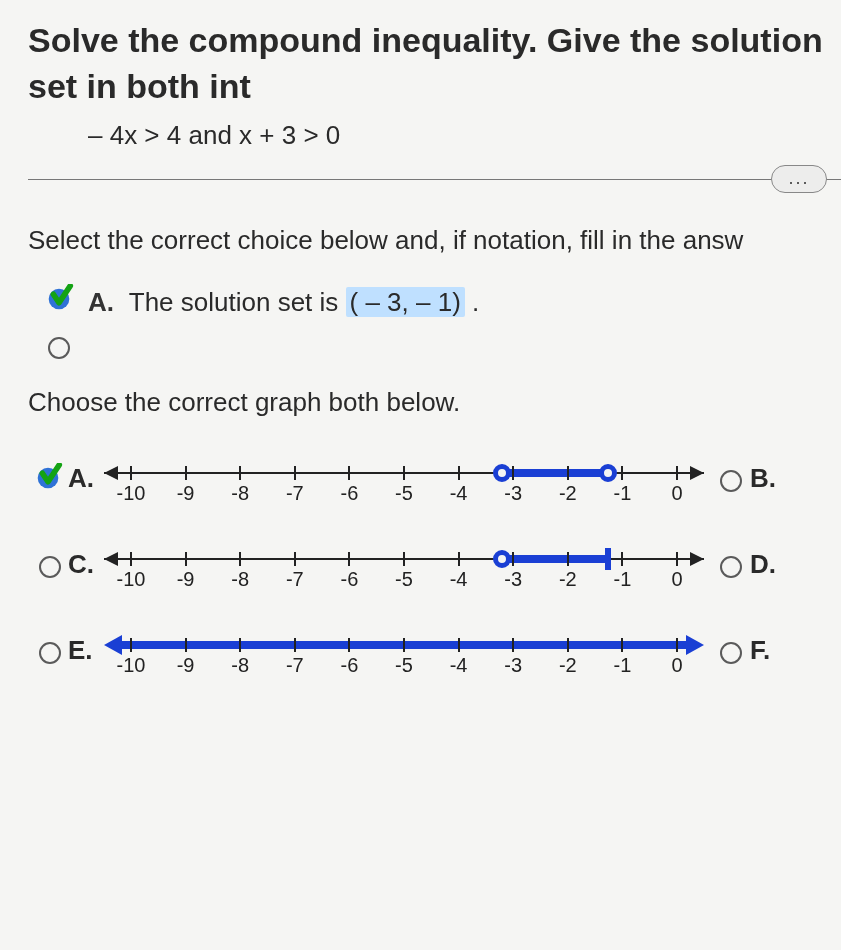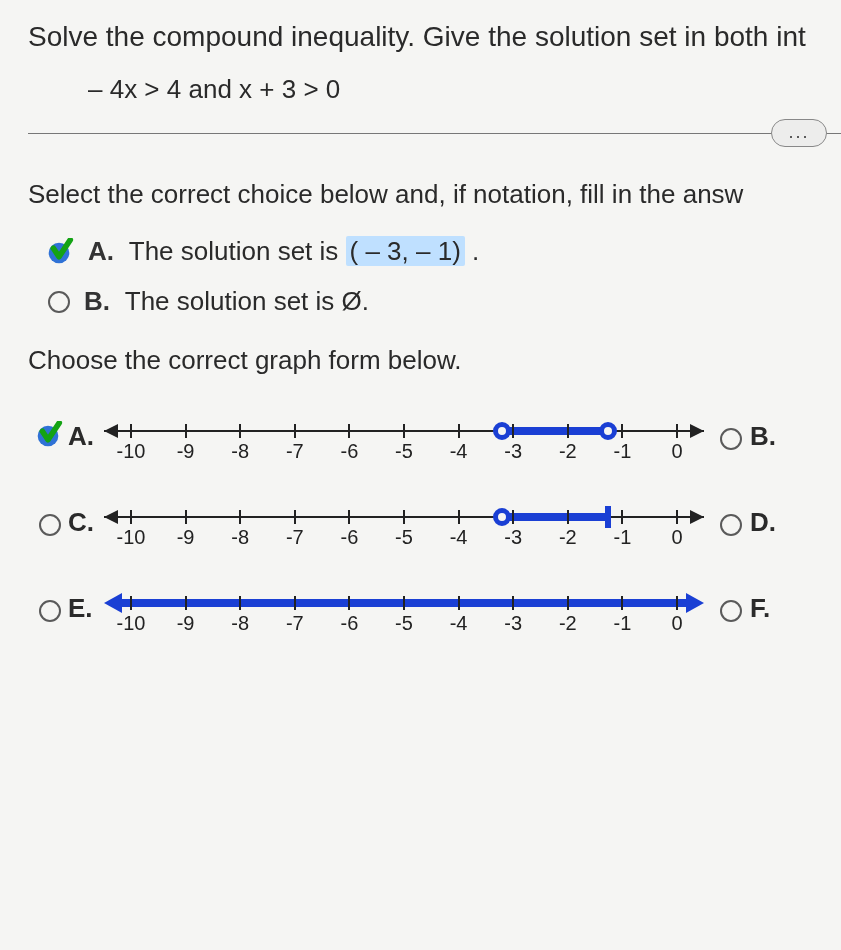--- a/index.html
+++ b/index.html
@@ -7,23 +7,24 @@
     width: 841px;
     height: 950px;
     background: #f5f5f3;
     font-family: Arial, Helvetica, sans-serif;
     color: #2a2a2a;
     padding: 18px 0 0 28px;
     overflow: hidden;
     position: relative;
   }
   .question-text {
-    font-size: 28px;
+    font-size: 34px;
     line-height: 1.35;
-    margin-bottom: 18px;
+    margin-bottom: 10px;
+    font-weight: bold;
   }
   .inequality {
     font-size: 26px;
     margin-left: 60px;
     margin-top: 8px;
     margin-bottom: 28px;
   }
   .hr-wrap {
     position: relative;
     height: 28px;
@@ -50,21 +51,21 @@
     color: #444;
     letter-spacing: 2px;
   }
   .instruction2 {
     font-size: 26px;
     margin-top: 10px;
     margin-bottom: 26px;
   }
   .choice-row {
     display: flex;
-    align-items: flex-start;
+    align-items: flex-end;
     margin-bottom: 14px;
     padding-left: 16px;
   }
   .check-icon svg { width: 30px; height: 30px; }
   .radio-empty {
     width: 22px; height: 22px;
     border: 2px solid #5a5a5a;
     border-radius: 50%;
     margin-top: 5px;
     margin-left: 4px;
@@ -207,27 +208,23 @@
       </svg>
   </span>
   <div class="choice-body">
     <span class="choice-letter">A.</span>
     <span>The solution set is </span><span class="sel-box">( – 3, – 1)</span><span> .</span>
   </div>
 </div>
 
 <div class="choice-row">
   <span class="radio-empty"></span>
-  <div class="choice-body">
-    <span class="choice-letter">B.</span>
-    <span>The solution set is Ø.</span>
-  </div>
-</div>
-
-<div class="section-head">Choose the correct graph form below.</div>
+</div>
+
+<div class="section-head">Choose the correct graph both below.</div>
 
 <div class="graph-row">
   <div class="g-radio-col">
     <span class="check-icon">
       <svg viewBox="0 0 32 32" width="30" height="30">
           <circle cx="16" cy="16" r="11" fill="#2f72d6"></circle>
           <path d="M10 11 L16 20 L28 2" stroke="#14a314" stroke-width="6" fill="none" stroke-linecap="round" stroke-linejoin="round"></path>
         </svg>
     </span>
   </div>

